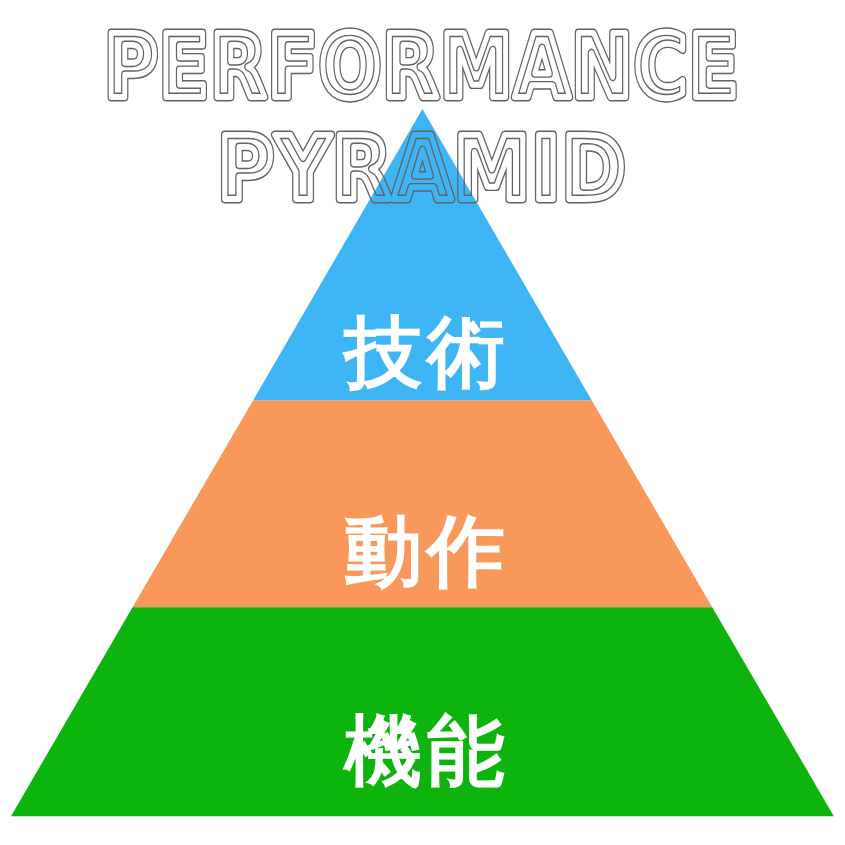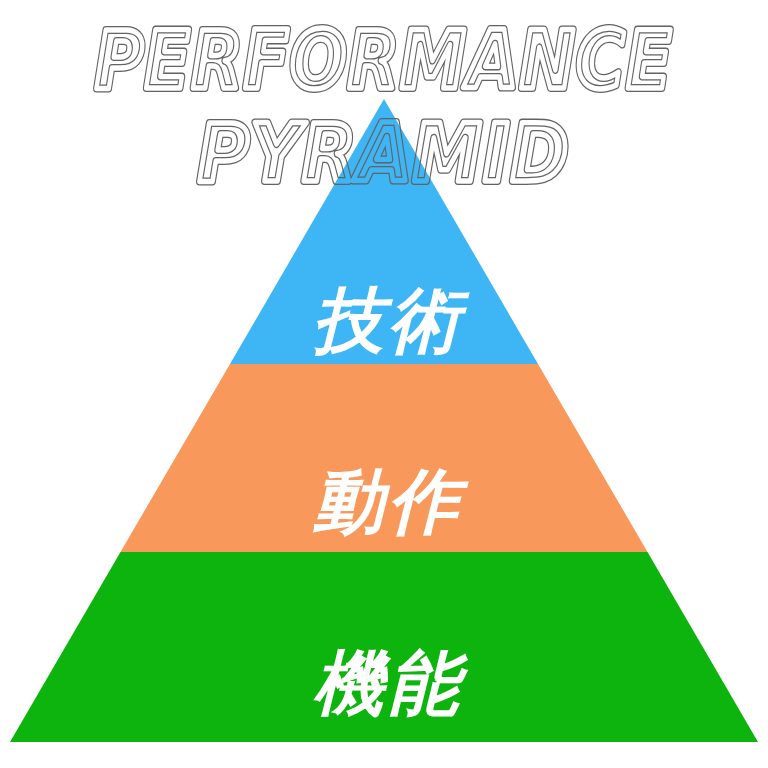--- a/index.html
+++ b/index.html
@@ -7,21 +7,20 @@
     padding: 0;
     background: #ffffff;
   }
   .stage {
     position: relative;
     width: 768px;
     height: 768px;
     background: #ffffff;
     overflow: hidden;
     font-family: "DejaVu Sans", sans-serif;
-    font-style: italic;
   }
   svg { display: block; }
   .title-text {
     font-family: "DejaVu Sans", "Liberation Sans", sans-serif;
     font-weight: bold;
     font-size: 80px;
     letter-spacing: 2px;
   }
   .level-label {
     font-family: "DejaVu Sans", "Liberation Sans", sans-serif;

